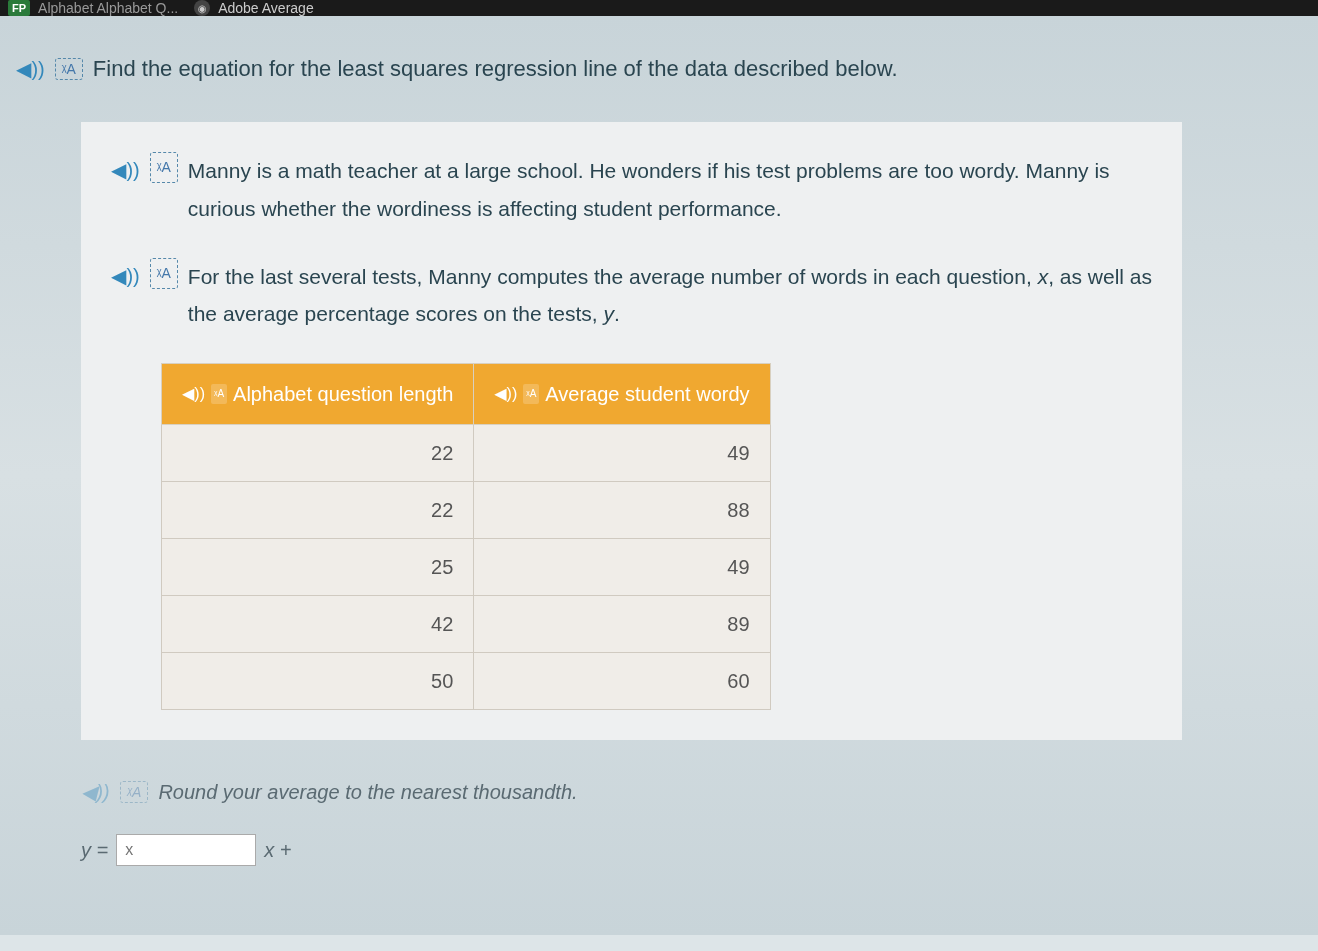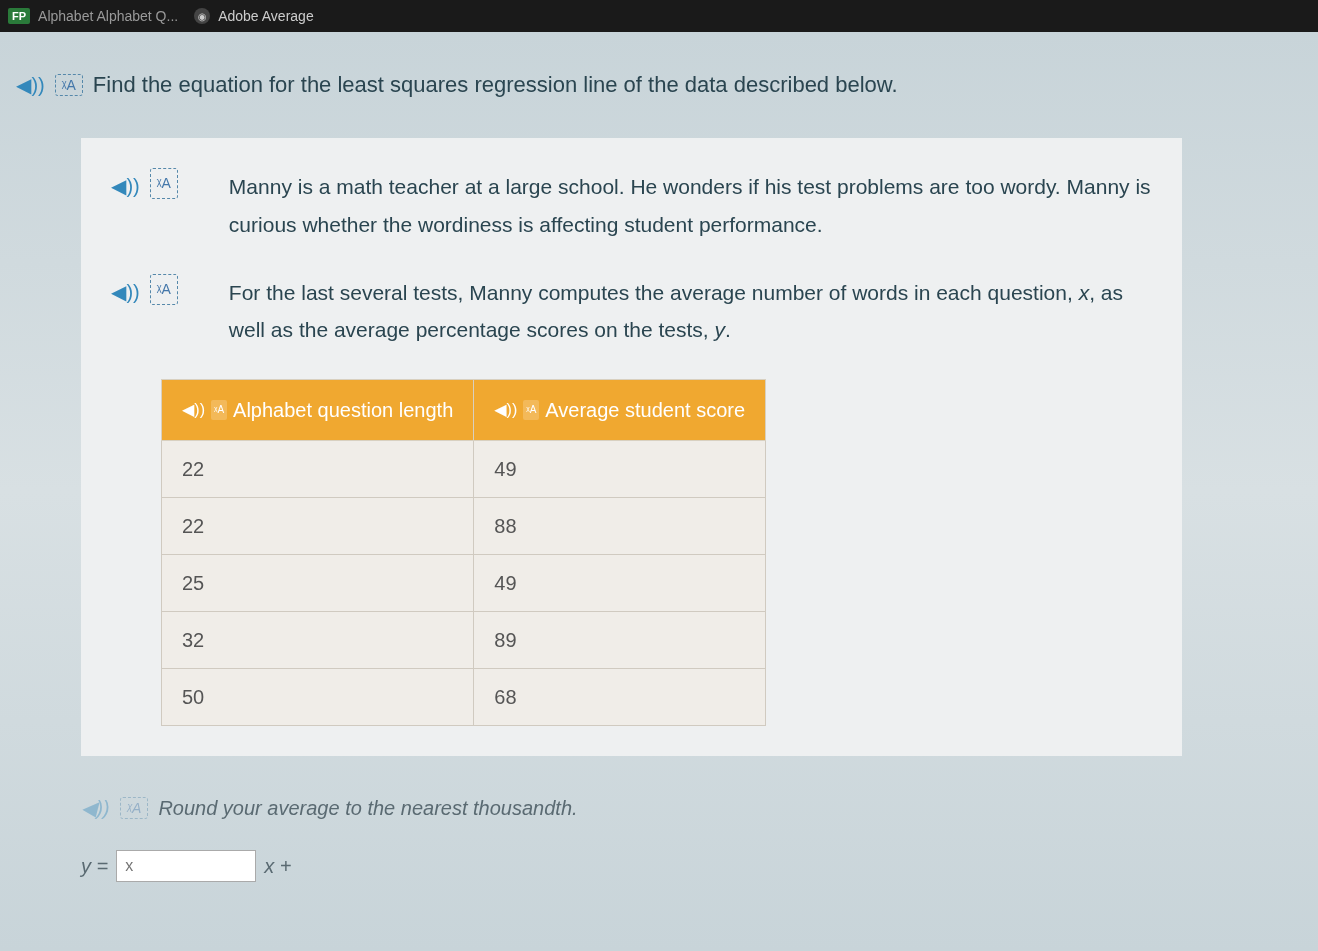--- a/index.html
+++ b/index.html
@@ -9,21 +9,21 @@
     }
     body {
       font-family: Verdana, Geneva, sans-serif;
       background: #dde5e8;
       width: 1318px;
       height: 951px;
       overflow: hidden;
     }
     .browser-tabs {
       background: #1a1a1a;
-      height: 32px;
+      height: 16px;
       display: flex;
       align-items: center;
       padding: 0 8px;
       gap: 16px;
     }
     .tab-item {
       display: flex;
       align-items: center;
       gap: 8px;
       color: #999;
@@ -89,21 +89,20 @@
       line-height: 1.8;
     }
     .passage-paragraph {
       display: flex;
       align-items: flex-start;
       gap: 10px;
       margin-bottom: 30px;
     }
     .passage-text {
       flex: 1;
-      margin-left: 41px;
     }
     .var-x, .var-y {
       font-style: italic;
     }
     .data-table {
       border-collapse: collapse;
       margin-left: 50px;
       margin-top: 20px;
       font-size: 20px;
     }
@@ -128,21 +127,21 @@
     .th-translate {
       font-size: 10px;
       background: rgba(255,255,255,0.2);
       padding: 1px 3px;
       border-radius: 2px;
     }
     .data-table td {
       background: #f0ede8;
       border: 1px solid #d0cac0;
       padding: 10px 20px;
-      text-align: left;
+      text-align: right;
       color: #555;
     }
     .instruction {
       margin-top: 40px;
       margin-left: 65px;
       display: flex;
       align-items: center;
       gap: 10px;
       font-style: italic;
       font-size: 20px;
@@ -215,45 +214,45 @@
             <div class="th-content">
               <span class="th-speaker">◀))</span>
               <span class="th-translate">ᵡA</span>
               <span>Alphabet question length</span>
             </div>
           </th>
           <th>
             <div class="th-content">
               <span class="th-speaker">◀))</span>
               <span class="th-translate">ᵡA</span>
-              <span>Average student score</span>
+              <span>Average student wordy</span>
             </div>
           </th>
         </tr>
       </thead>
       <tbody>
         <tr>
           <td>22</td>
           <td>49</td>
         </tr>
         <tr>
           <td>22</td>
           <td>88</td>
         </tr>
         <tr>
           <td>25</td>
           <td>49</td>
         </tr>
         <tr>
-          <td>32</td>
+          <td>42</td>
           <td>89</td>
         </tr>
         <tr>
           <td>50</td>
-          <td>68</td>
+          <td>60</td>
         </tr>
       </tbody>
     </table>
   </div>
 
   <div class="instruction">
     <span class="speaker-icon faded-icon">◀))</span>
     <span class="translate-icon faded-icon">ᵡA</span>
     <span>Round your average to the nearest thousandth.</span>
   </div>

